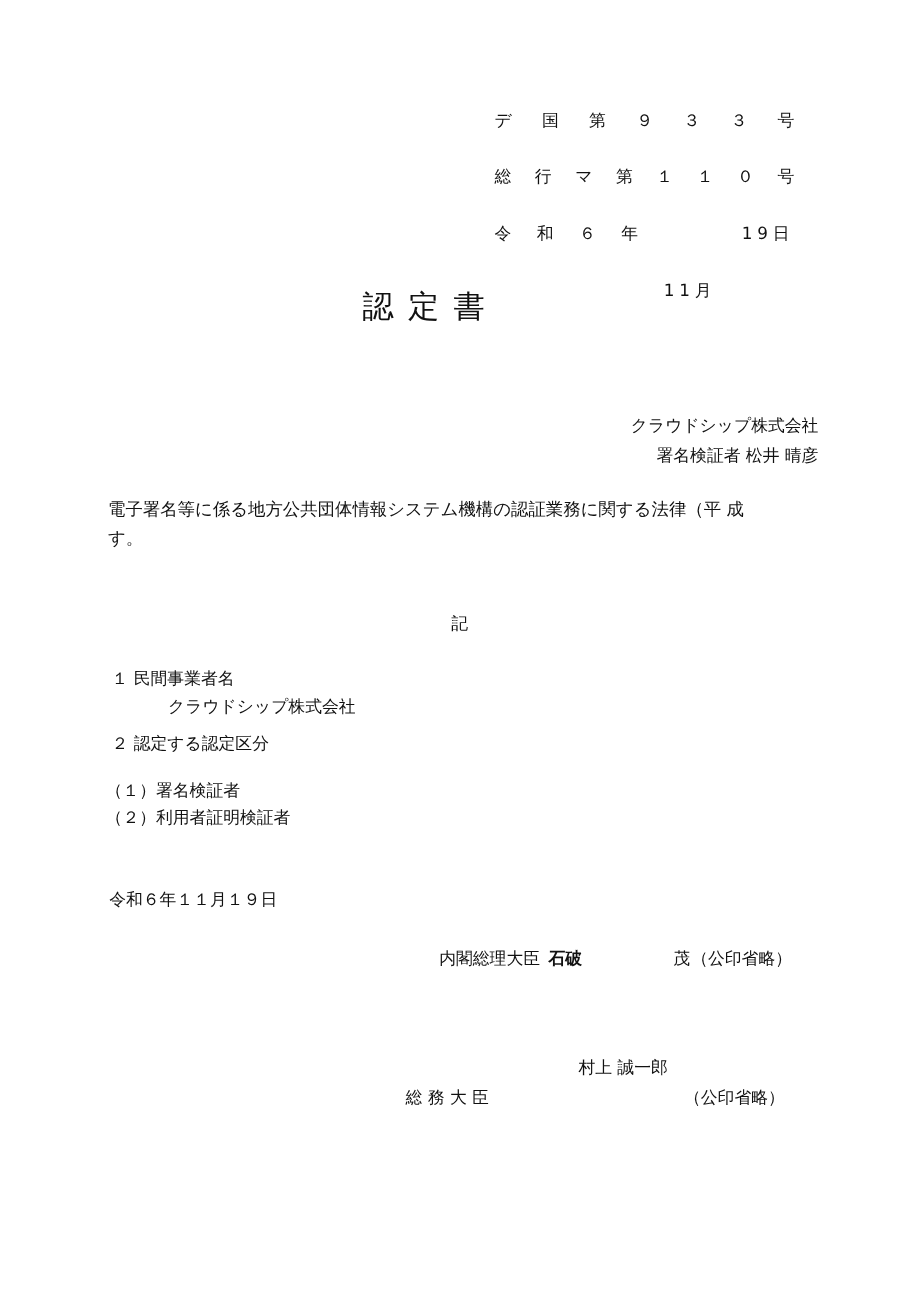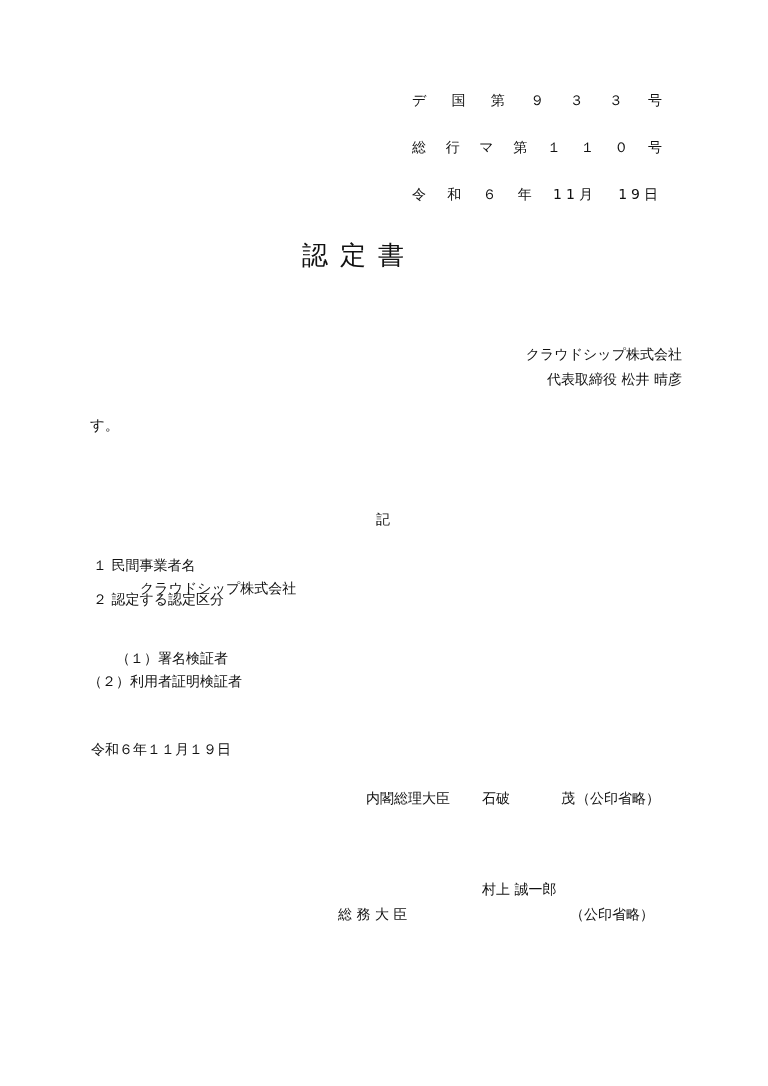--- a/index.html
+++ b/index.html
@@ -38,46 +38,47 @@
     <span>１</span>
     <span>１</span>
     <span>０</span>
     <span>号</span>
   </div>
   <div class="ref-row" style="top:186px;">
     <span>令</span>
     <span>和</span>
     <span>６</span>
     <span>年</span>
-    <span style="letter-spacing:4px;">11月</span>
+    <span style="letter-spacing:4px;margin-top:48px;">11月</span>
     <span style="letter-spacing:4px;">19日</span>
   </div>
 
   <div class="abs title">認定書</div>
 
   <div class="abs t14" style="right:86px; top:346px;">クラウドシップ株式会社</div>
-  <div class="abs t14" style="right:86px; top:371px;">代表取締役 松井 晴彦</div>
+  <div class="abs t14" style="right:86px; top:371px;">署名検証者 松井 晴彦</div>
 
   <div class="body-text">
+    <span class="ln">電子署名等に係る地方公共団体情報システム機構の認証業務に関する法律（平 成</span>
     <span class="ln">す。</span>
   </div>
 
   <div class="abs t14" style="left:376px; top:511px;">記</div>
 
   <div class="abs t14" style="left:93px; top:557px;">１ 民間事業者名</div>
   <div class="abs t14" style="left:140px; top:580px;">クラウドシップ株式会社</div>
 
-  <div class="abs t14" style="left:93px; top:591px;">２ 認定する認定区分</div>
-  <div class="abs t14" style="left:88px; top:650px;margin-left:28px;">（１）署名検証者</div>
+  <div class="abs t14" style="left:93px; top:611px;">２ 認定する認定区分</div>
+  <div class="abs t14" style="left:88px; top:650px;">（１）署名検証者</div>
   <div class="abs t14" style="left:88px; top:673px;">（２）利用者証明検証者</div>
 
   <div class="abs t14" style="left:91px; top:741px;">令和６年１１月１９日</div>
 
   <div class="abs t14" style="left:338px; top:790px;margin-left:28px;">内閣総理大臣</div>
-  <div class="abs t14" style="left:482px; top:790px;">石破</div>
+  <div class="abs t14" style="left:457px; top:790px;font-weight:bold;">石破</div>
   <div class="abs t14" style="left:561px; top:790px;">茂</div>
   <div class="abs t14" style="left:576px; top:790px;">（公印省略）</div>
 
   <div class="abs t14" style="left:338px; top:906px;">総 務 大 臣</div>
   <div class="abs t14" style="left:482px; top:881px;">村上 誠一郎</div>
   <div class="abs t14" style="left:570px; top:906px;">（公印省略）</div>
 
 </div>
 
 </body></html>

